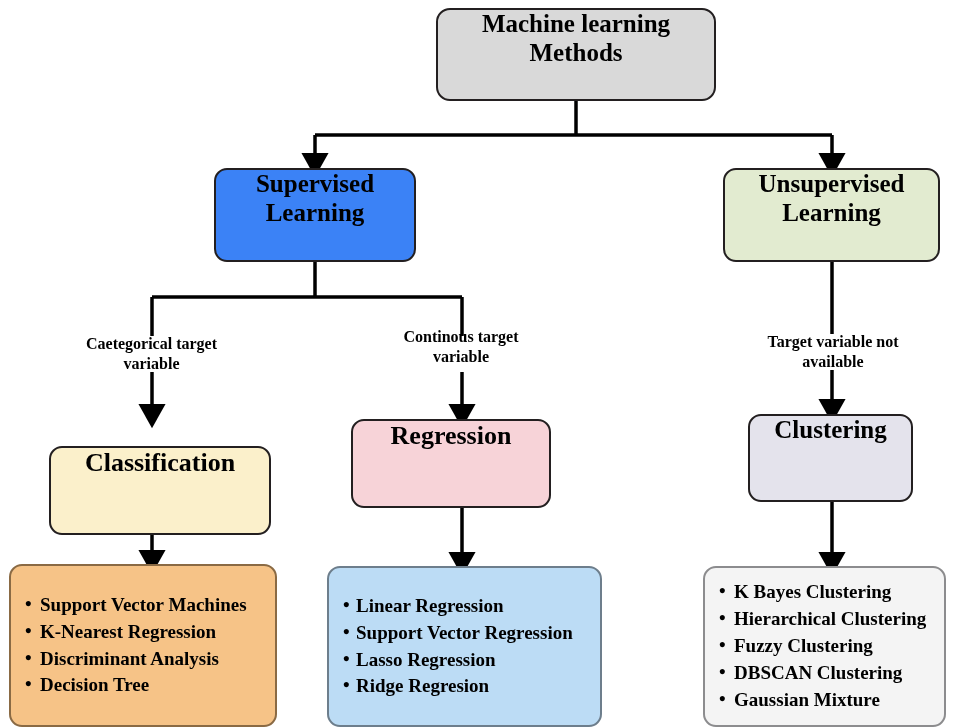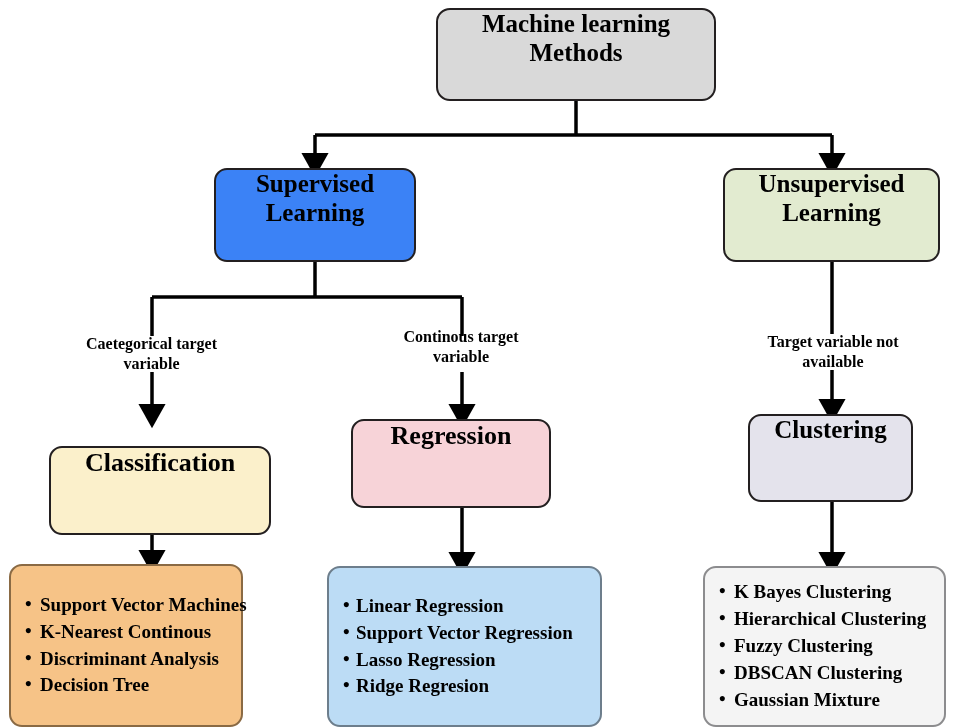--- a/index.html
+++ b/index.html
@@ -100,21 +100,21 @@
     border-radius: 13px;
     padding: 8px 12px 8px 14px;
     z-index: 2;
     display: flex;
     flex-direction: column;
     justify-content: center;
   }
   .leaf-classification {
     left: 9px;
     top: 564px;
-    width: 234px;
+    width: 268px;
     height: 163px;
     background: #f6c387;
     border-color: #8a6a44;
   }
   .leaf-regression {
     left: 327px;
     top: 566px;
     width: 275px;
     height: 161px;
     background: #bcdcf5;
@@ -247,21 +247,21 @@
     <span>Regression</span>
   </div>
 
   <div class="node node-clustering">
     <span>Clustering</span>
   </div>
 
   <div class="leaf leaf-classification">
     <ul>
       <li>Support Vector Machines</li>
-      <li>K-Nearest Continous</li>
+      <li>K-Nearest Regression</li>
       <li>Discriminant Analysis</li>
       <li>Decision Tree</li>
     </ul>
   </div>
 
   <div class="leaf leaf-regression">
     <ul>
       <li>Linear Regression</li>
       <li>Support Vector Regression</li>
       <li>Lasso Regression</li>

